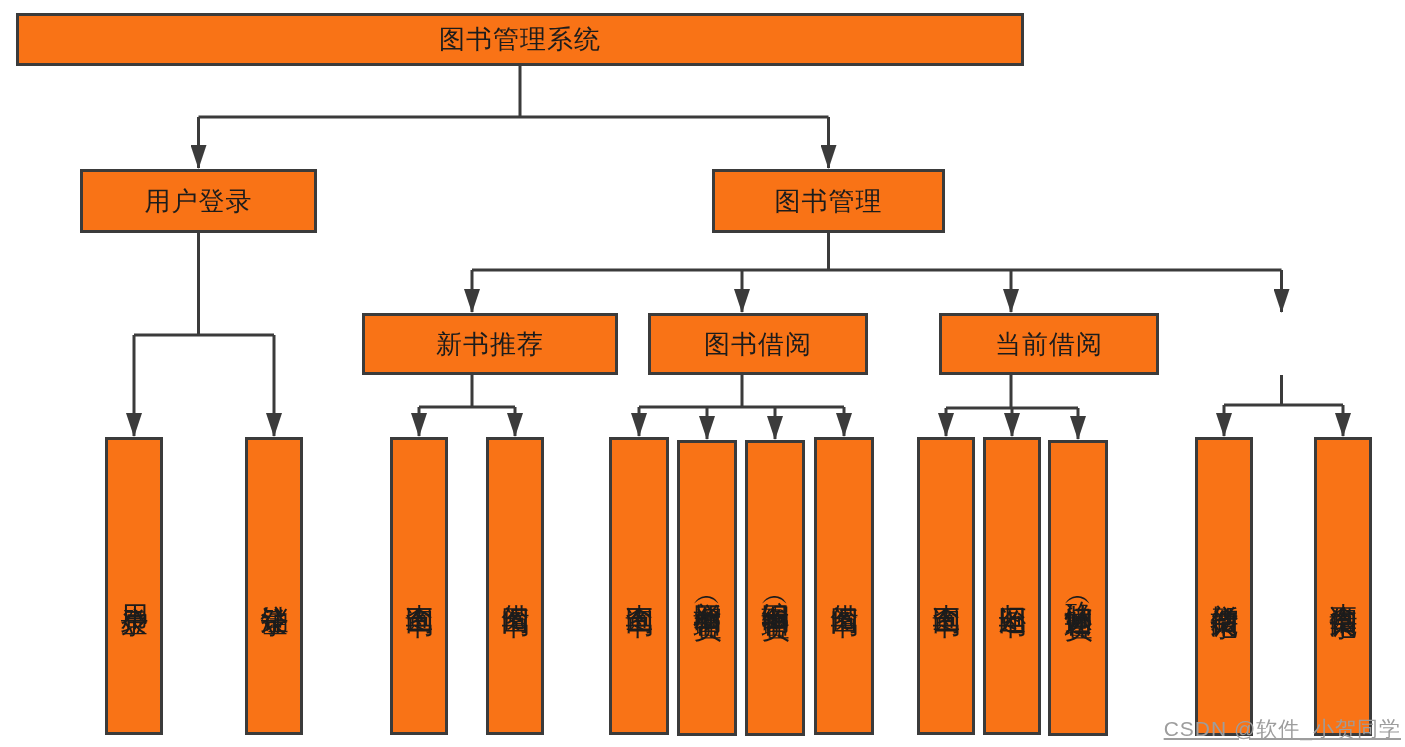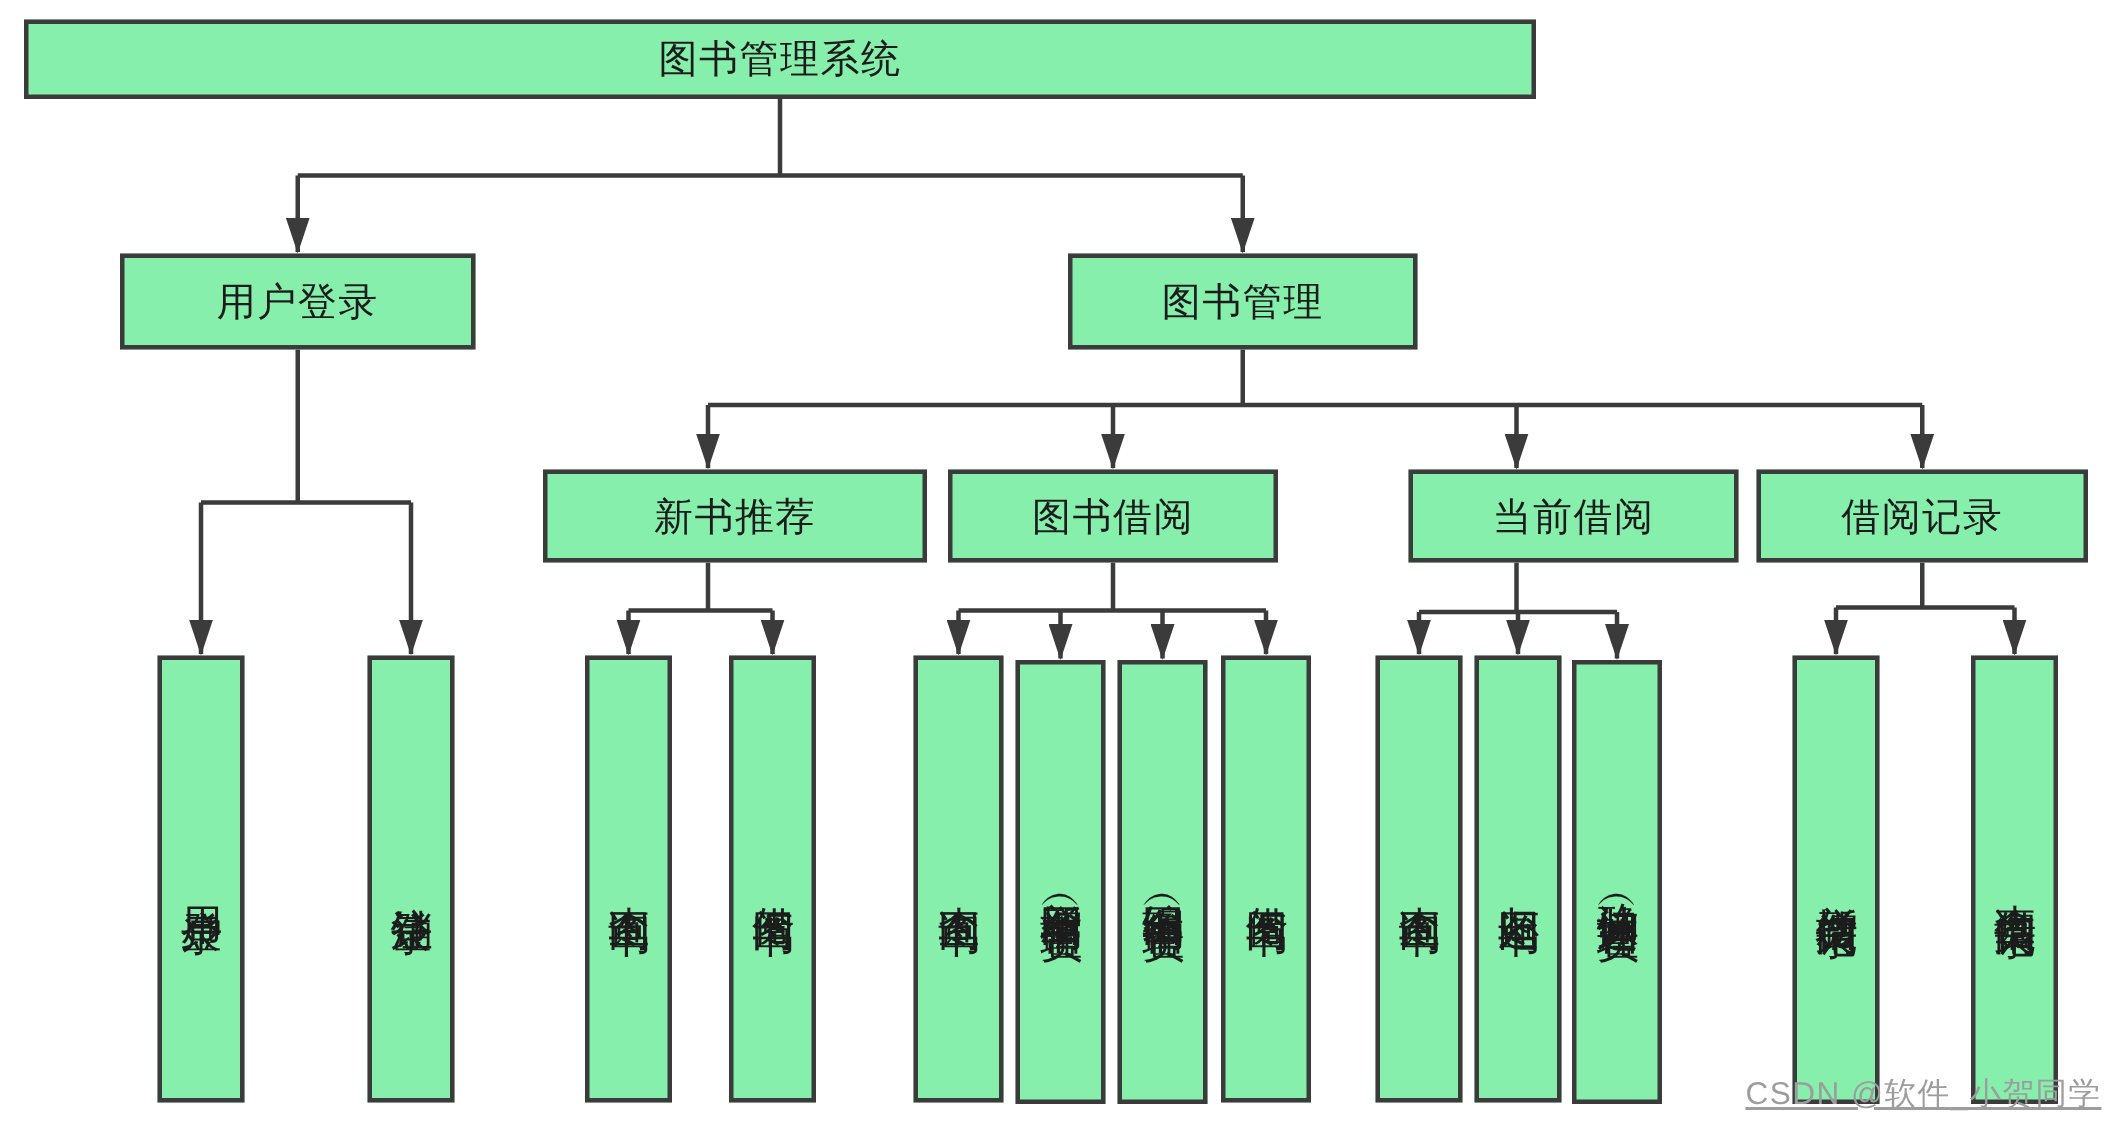--- a/index.html
+++ b/index.html
@@ -10,21 +10,21 @@
     background:#ffffff;
     overflow:hidden;
     font-family:"Liberation Sans","DejaVu Sans",sans-serif;
   }
   #wires{position:absolute;left:0;top:0;width:1405px;height:747px;}
   #nodes-layer{position:absolute;left:0;top:0;width:1405px;height:747px;}
   .node{
     position:absolute;
     box-sizing:border-box;
     border:3px solid #3b3b3b;
-    background:#86efac;
+    background:#f97316;
     display:flex;
     align-items:center;
     justify-content:center;
     color:#1c1c1c;
   }
   .node .lbl{
     font-size:26px;
     letter-spacing:1px;
     white-space:nowrap;
   }
@@ -90,28 +90,25 @@
       </div>
       <div class="node" style="left: 80px; top: 169px; width: 237px; height: 64px; border-color: rgb(59, 59, 59); color: rgb(28, 28, 28);">
         <span class="lbl">用户登录</span>
       </div>
       <div class="node" style="left: 712px; top: 169px; width: 233px; height: 64px; border-color: rgb(59, 59, 59); color: rgb(28, 28, 28);">
         <span class="lbl">图书管理</span>
       </div>
       <div class="node" style="left: 362px; top: 313px; width: 256px; height: 62px; border-color: rgb(59, 59, 59); color: rgb(28, 28, 28);">
         <span class="lbl">新书推荐</span>
       </div>
-      <div class="node" style="left: 632px; top: 313px; width: 220px; height: 62px; border-color: rgb(59, 59, 59); color: rgb(28, 28, 28);">
+      <div class="node" style="left: 648px; top: 313px; width: 220px; height: 62px; border-color: rgb(59, 59, 59); color: rgb(28, 28, 28);">
         <span class="lbl">图书借阅</span>
       </div>
       <div class="node" style="left: 901px; top: 313px; width: 220px; height: 62px; border-color: rgb(59, 59, 59); color: rgb(28, 28, 28); margin-left: 38px;">
         <span class="lbl">当前借阅</span>
-      </div>
-      <div class="node" style="left: 1171px; top: 313px; width: 221px; height: 62px; border-color: rgb(59, 59, 59); color: rgb(28, 28, 28);">
-        <span class="lbl">借阅记录</span>
       </div>
       <div class="node v" style="left: 105px; top: 437px; width: 58px; height: 298px; border-color: rgb(59, 59, 59); color: rgb(28, 28, 28);">
         <span class="lbl">用户登录</span>
       </div>
       <div class="node v" style="left: 245px; top: 437px; width: 58px; height: 298px; border-color: rgb(59, 59, 59); color: rgb(28, 28, 28);">
         <span class="lbl">注销登录</span>
       </div>
       <div class="node v" style="left: 390px; top: 437px; width: 58px; height: 298px; border-color: rgb(59, 59, 59); color: rgb(28, 28, 28);">
         <span class="lbl">查询图书</span>
       </div>

